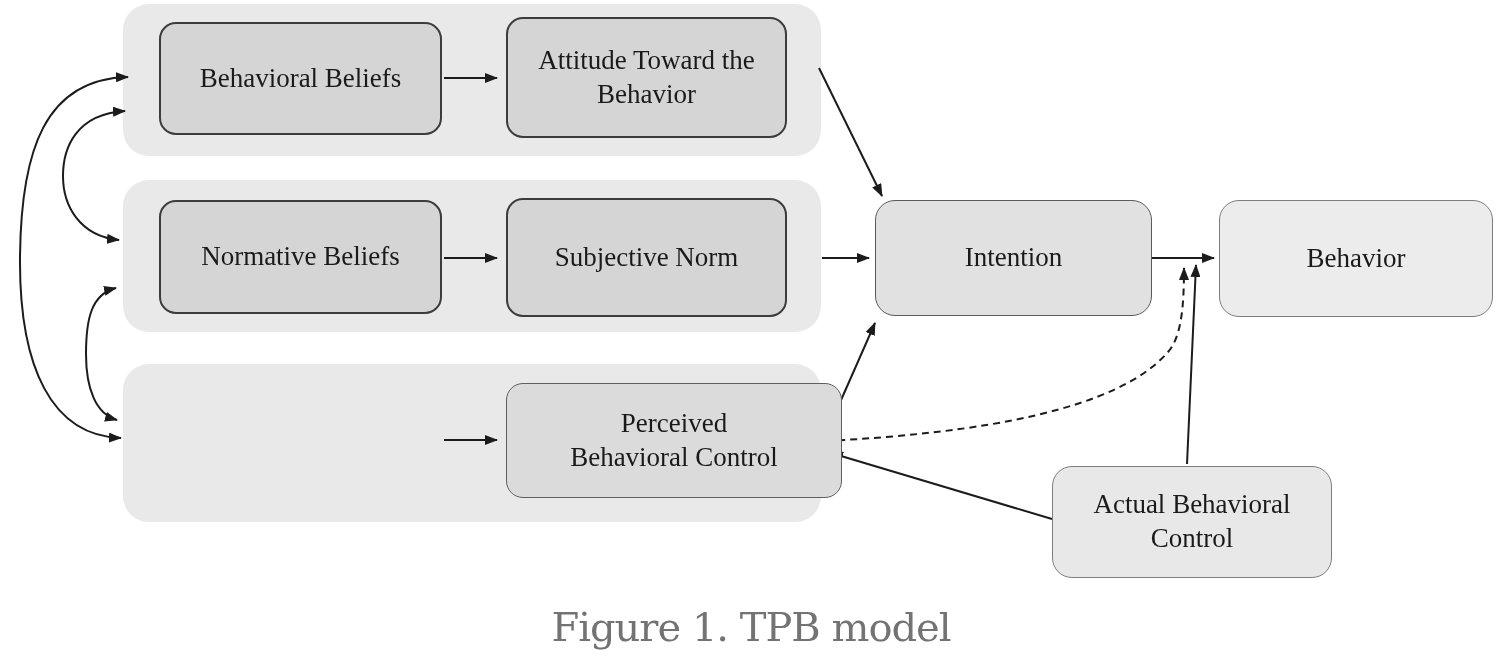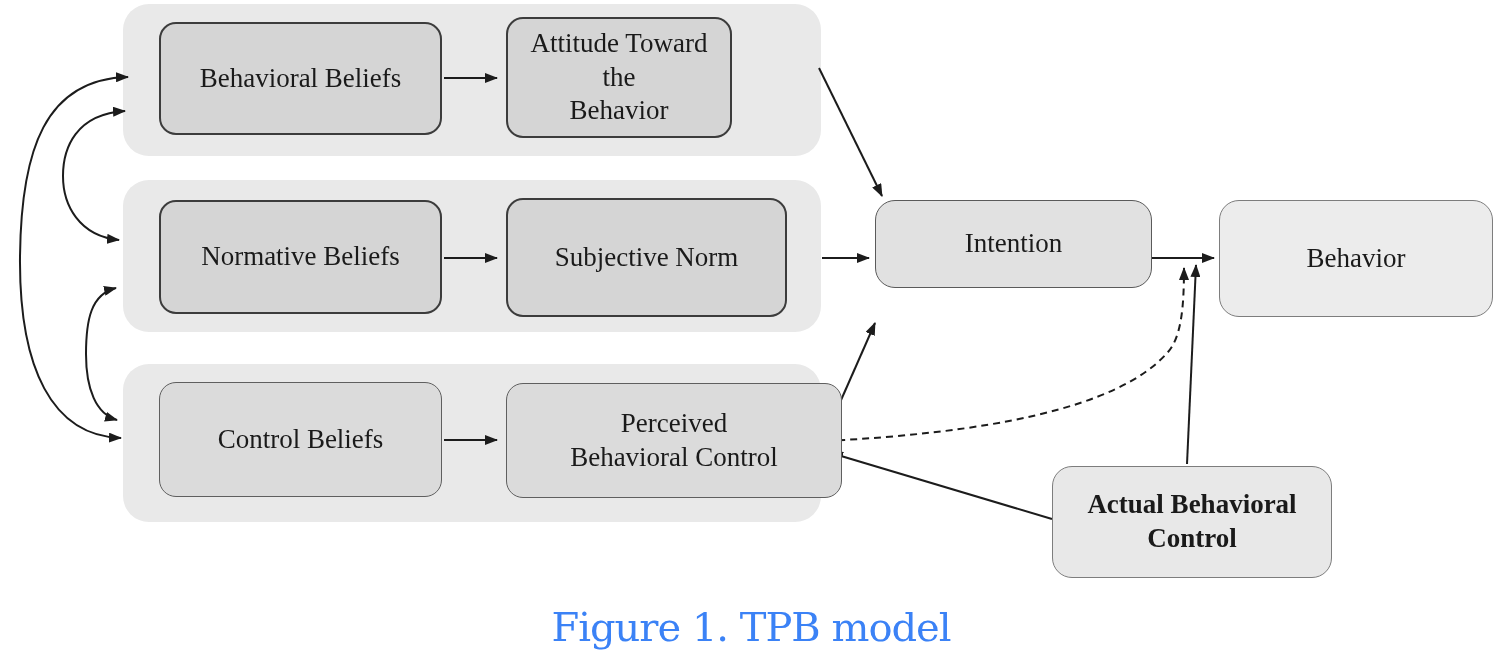--- a/index.html
+++ b/index.html
@@ -60,32 +60,31 @@
   }
   .n-behavior {
     background: #ececec;
     border: 1.5px solid #7d7d7d;
     border-radius: 20px;
   }
   .n-abc {
     background: #e8e8e8;
     border: 1.5px solid #7d7d7d;
     border-radius: 20px;
-    font-weight: bold;
   }
   .caption {
     position: absolute;
     left: 0;
     top: 604px;
     width: 100%;
     text-align: center;
     font-family: "DejaVu Serif", "Liberation Serif", serif;
     font-size: 40px;
     letter-spacing: -1px;
-    color: #3b82f6;
+    color: #737373;
   }
 </style>
 </head>
 <body>
 
 <div class="canvas">
 
   <div class="group" style="left:123px; top:4px;   width:698px; height:152px;"></div>
   <div class="group" style="left:123px; top:180px; width:698px; height:152px;"></div>
   <div class="group" style="left:123px; top:364px; width:698px; height:158px;"></div>
@@ -117,43 +116,40 @@
     <path d="M 826 441 C 980 433 1118 410 1168 352 C 1181 337 1184 309 1184 268" fill="none" stroke="#1c1c1c" stroke-width="2" stroke-dasharray="7 5" marker-end="url(#ah)"></path>
 
     <path d="M 1187 464 L 1196 265" fill="none" stroke="#1c1c1c" stroke-width="2" marker-end="url(#ah)"></path>
     <path d="M 1052 519 L 831 453" fill="none" stroke="#1c1c1c" stroke-width="2" marker-end="url(#ah)"></path>
   </svg>
 
   <div class="node n-belief" style="left:159px; top:22px; width:283px; height:113px;">
     <span class="node-label">Behavioral Beliefs</span>
   </div>
 
-  <div class="node n-belief" style="left:506px; top:17px; width:226px; height:121px;">
+  <div class="node n-belief" style="left:506px; top:17px; width:281px; height:121px;">
     <span class="node-label">Attitude Toward the
 Behavior</span>
   </div>
 
   <div class="node n-belief" style="left:159px; top:200px; width:283px; height:114px;">
     <span class="node-label">Normative Beliefs</span>
   </div>
 
   <div class="node n-belief" style="left:506px; top:198px; width:281px; height:119px;align-items:center;">
     <span class="node-label">Subjective Norm</span>
   </div>
 
-  <div class="node n-control" style="left:159px; top:382px; width:283px; height:115px;">
-    <span class="node-label">Control Beliefs</span>
-  </div>
 
   <div class="node n-control" style="left:506px; top:383px; width:336px; height:115px;">
     <span class="node-label">Perceived
 Behavioral Control</span>
   </div>
 
-  <div class="node n-intention" style="left:875px; top:200px; width:277px; height:88px;justify-content:center;">
+  <div class="node n-intention" style="left:875px; top:200px; width:277px; height:116px;justify-content:center;">
     <span class="node-label">Intention</span>
   </div>
 
   <div class="node n-behavior" style="left:1219px; top:200px; width:274px; height:117px;">
     <span class="node-label">Behavior</span>
   </div>
 
   <div class="node n-abc" style="left:1052px; top:466px; width:280px; height:112px;">
     <span class="node-label">Actual Behavioral
 Control</span>

